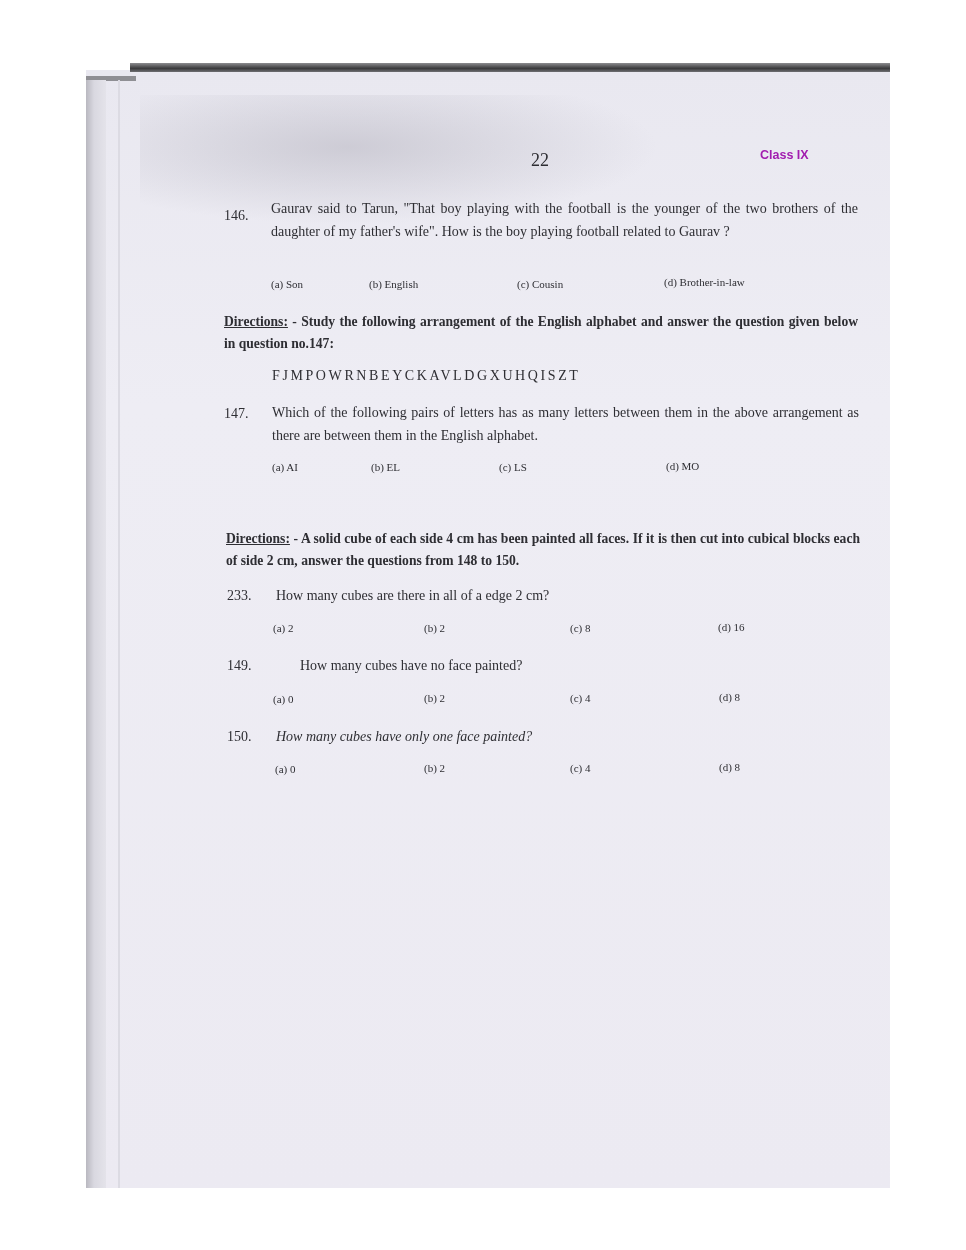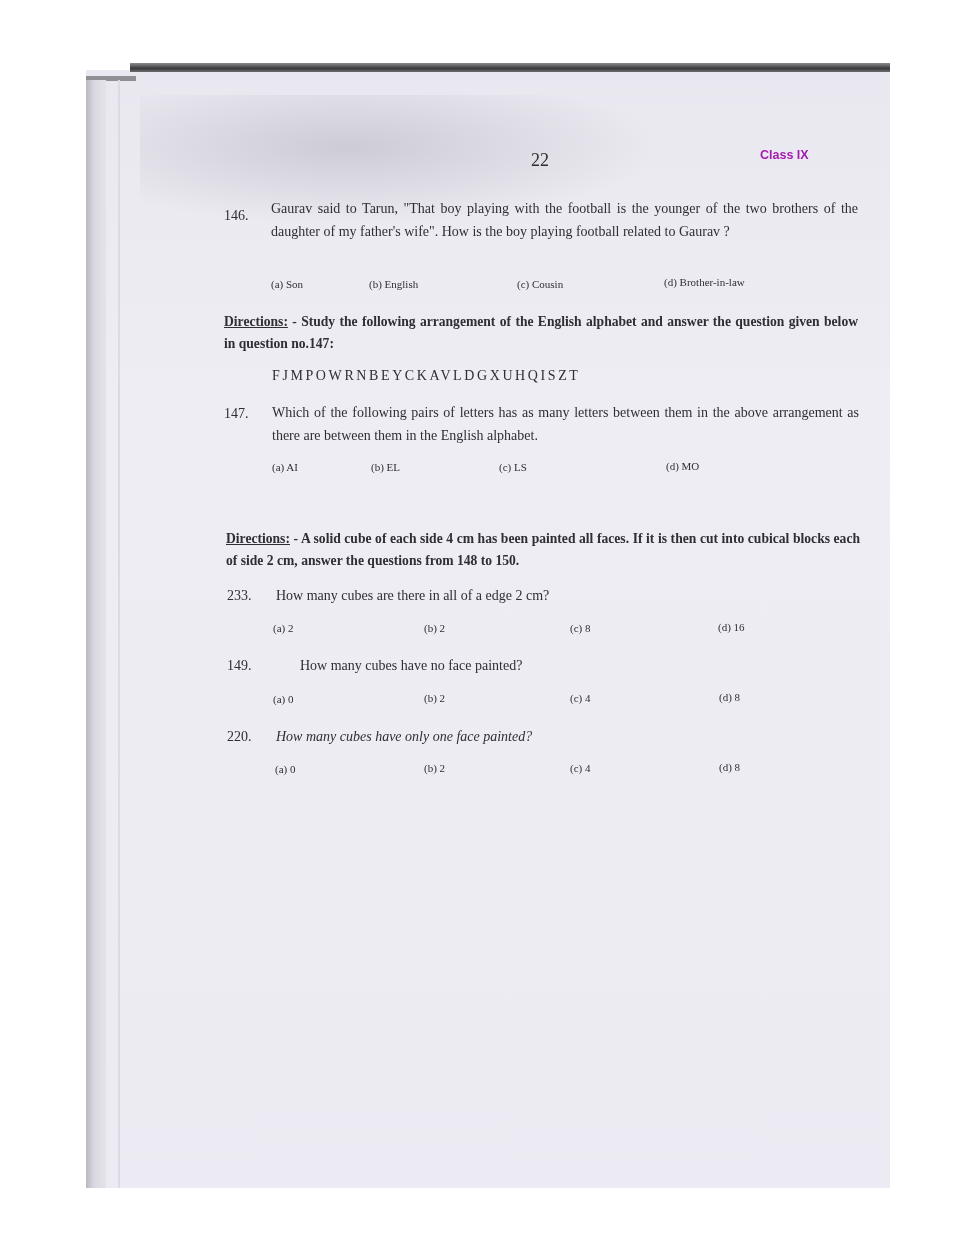--- a/index.html
+++ b/index.html
@@ -89,18 +89,18 @@
 <div class="abs opt" style="left:570px; top:622px;">(c)  8</div>
 <div class="abs opt" style="left:718px; top:621px;">(d)  16</div>
 
 <div class="abs qnum" style="left:227px; top:658px;">149.</div>
 <div class="abs qtext" style="left:276px; top:654px; width:580px;margin-left:24px;">How many cubes have no face painted?</div>
 <div class="abs opt" style="left:273px; top:693px;">(a)  0</div>
 <div class="abs opt" style="left:424px; top:692px;">(b)  2</div>
 <div class="abs opt" style="left:570px; top:692px;">(c)  4</div>
 <div class="abs opt" style="left:719px; top:691px;">(d)  8</div>
 
-<div class="abs qnum" style="left:227px; top:729px;">220.</div>
+<div class="abs qnum" style="left:227px; top:729px;">150.</div>
 <div class="abs qtext" style="left:276px; top:725px; width:580px;font-style:italic;">How many cubes have only one face painted?</div>
 <div class="abs opt" style="left:275px; top:763px;">(a)  0</div>
 <div class="abs opt" style="left:424px; top:762px;">(b)  2</div>
 <div class="abs opt" style="left:570px; top:762px;">(c)  4</div>
 <div class="abs opt" style="left:719px; top:761px;">(d)  8</div>
 
 </body></html>

